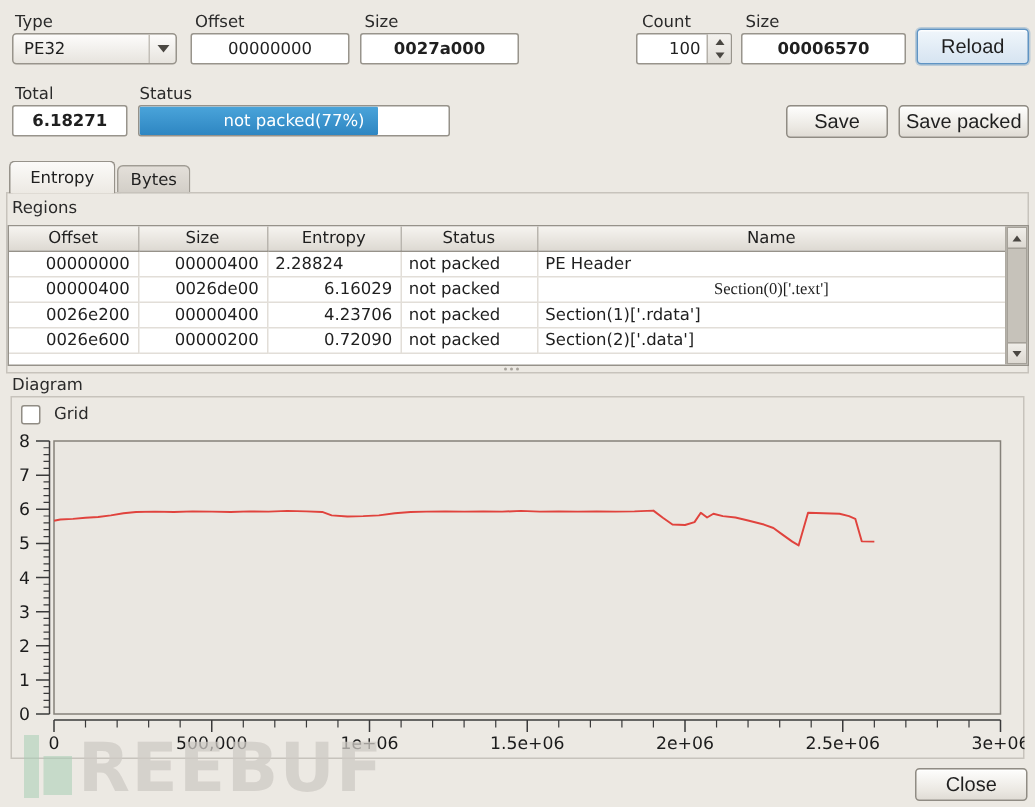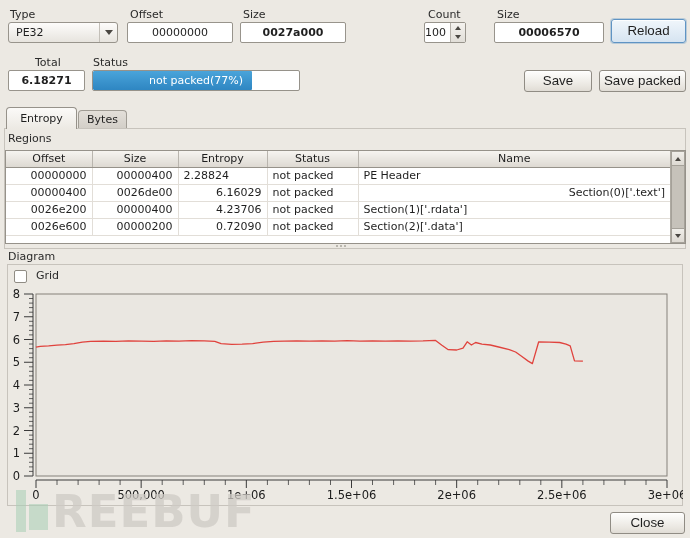--- a/index.html
+++ b/index.html
@@ -109,35 +109,35 @@
 <span class="lbl" style="left:497px; top:8px;">Size</span>
 
 <div class="combo" style="left:8px; top:22px; width:110px;">
   <span class="val">PE32</span>
   <span class="arrow-box">
       <i class="tri-down"></i>
     </span>
 </div>
 <div class="field" style="left:127px; top:22px; width:106px;">00000000</div>
 <div class="field bold" style="left:240px; top:22px; width:106px;">0027a000</div>
-<div class="spin" style="left:424px; top:22px; width:42px;">
+<div class="spin" style="left:424px; top:22px; width:64px;">
   <span class="val">100</span>
   <span class="btns">
     <div>
         <i class="tri-up-s"></i>
       </div>
     <div>
         <i class="tri-down-s"></i>
       </div>
   </span>
 </div>
 <div class="field bold" style="left:494px; top:22px; width:110px;">00006570</div>
 <button class="btn default" style="left:611px; top:19px; width:75px; height:24px;">Reload</button>
 
-<span class="lbl" style="left:10px; top:56px;margin-left:25px;">Total</span>
+<span class="lbl" style="left:10px; top:56px;">Total</span>
 <span class="lbl" style="left:93px; top:56px;">Status</span>
 
 <div class="field bold" style="left:8px; top:70px; width:77px;">6.18271</div>
 <div class="progress">
   <div class="fill" style="width: 77%;"></div>
   <div class="ptext">not packed(77%)</div>
 </div>
 <button class="btn" style="left:524px; top:70px; width:68px;">Save</button>
 <button class="btn" style="left:599px; top:70px; width:87px;">Save packed</button>
 
@@ -171,21 +171,21 @@
           <td style="text-align: right;">00000400</td>
           <td style="">2.28824</td>
           <td style="text-align: left;">not packed</td>
           <td style="text-align: left;">PE Header</td>
         </tr>
         <tr>
           <td style="text-align: right;">00000400</td>
           <td style="text-align: right;">0026de00</td>
           <td style="text-align: right;">6.16029</td>
           <td style="text-align: left;">not packed</td>
-          <td style="text-align: right;">Section(0)['.text']</td>
+          <td style="text-align: center; font-family: Liberation Serif, serif;">Section(0)['.text']</td>
         </tr>
         <tr>
           <td style="text-align: right;">0026e200</td>
           <td style="text-align: right;">00000400</td>
           <td style="text-align: right;">4.23706</td>
           <td style="text-align: left;">not packed</td>
           <td style="text-align: left;">Section(1)['.rdata']</td>
         </tr>
         <tr>
           <td style="text-align: right;">0026e600</td>

